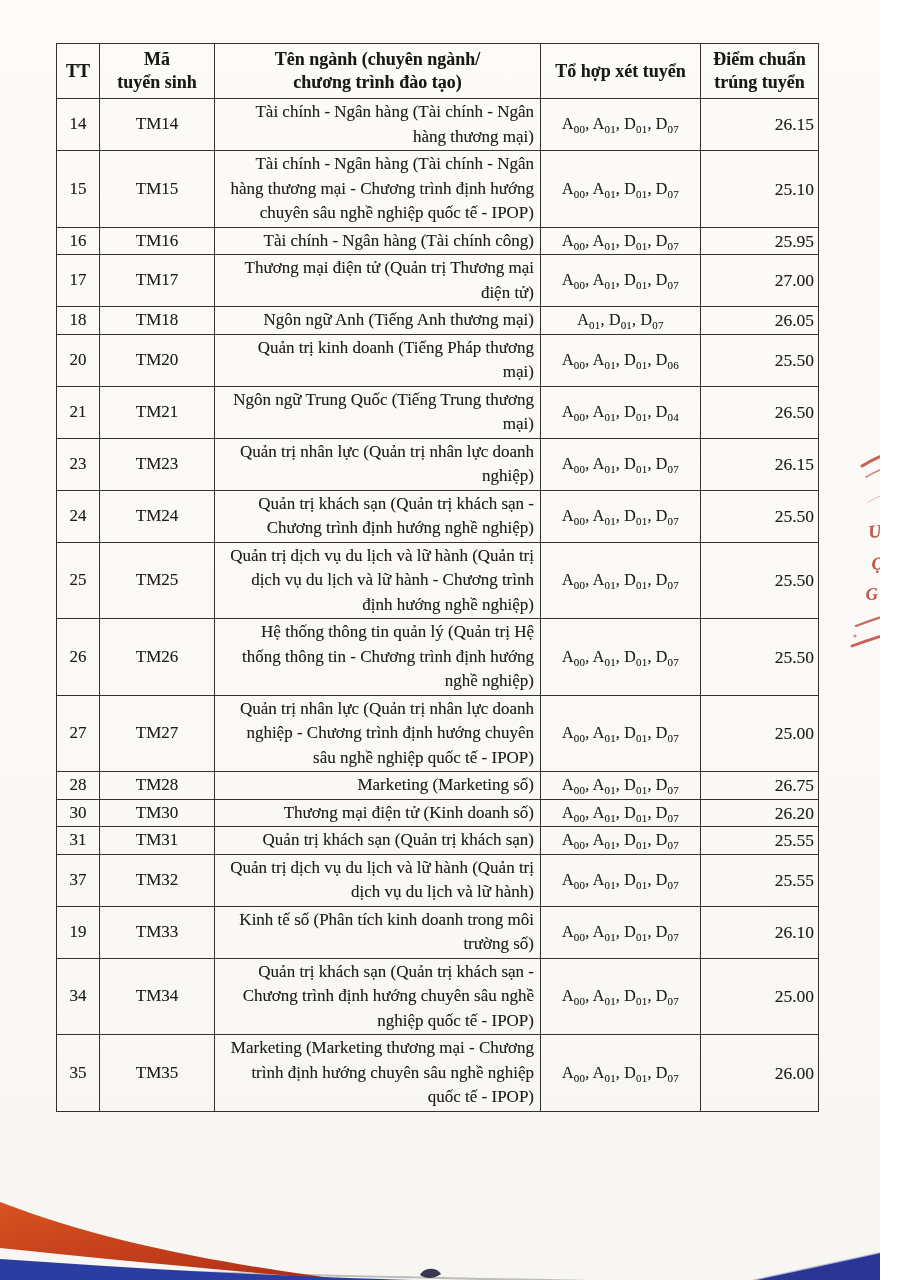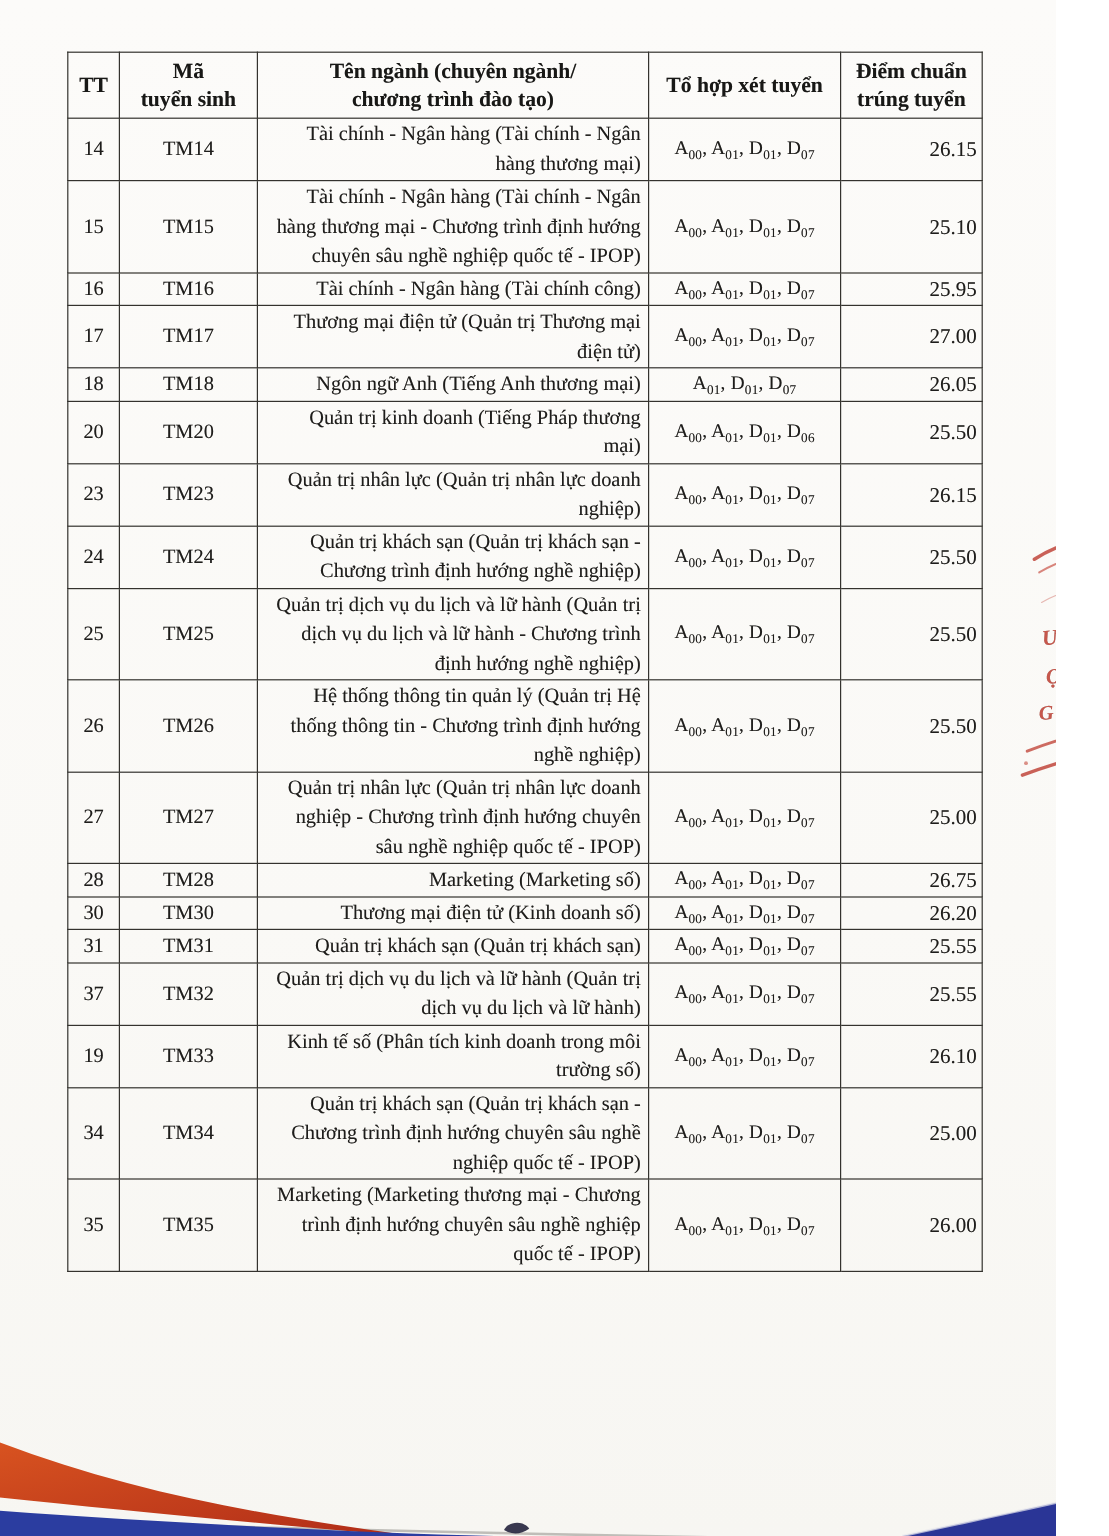--- a/index.html
+++ b/index.html
@@ -111,20 +111,27 @@
           <td class="score">26.05</td>
         </tr>
         <tr>
           <td class="center">20</td>
           <td class="center">TM20</td>
           <td class="major">Quản trị kinh doanh (Tiếng Pháp thương mại)</td>
           <td class="center combo">A<sub>00</sub>, A<sub>01</sub>, D<sub>01</sub>, D<sub>06</sub></td>
           <td class="score">25.50</td>
         </tr>
         <tr>
+          <td class="center">21</td>
+          <td class="center">TM21</td>
+          <td class="major">Ngôn ngữ Trung Quốc (Tiếng Trung thương mại)</td>
+          <td class="center combo">A<sub>00</sub>, A<sub>01</sub>, D<sub>01</sub>, D<sub>04</sub></td>
+          <td class="score">26.50</td>
+        </tr>
+        <tr>
           <td class="center">23</td>
           <td class="center">TM23</td>
           <td class="major">Quản trị nhân lực (Quản trị nhân lực doanh nghiệp)</td>
           <td class="center combo">A<sub>00</sub>, A<sub>01</sub>, D<sub>01</sub>, D<sub>07</sub></td>
           <td class="score">26.15</td>
         </tr>
         <tr>
           <td class="center">24</td>
           <td class="center">TM24</td>
           <td class="major">Quản trị khách sạn (Quản trị khách sạn - Chương trình định hướng nghề nghiệp)</td>

